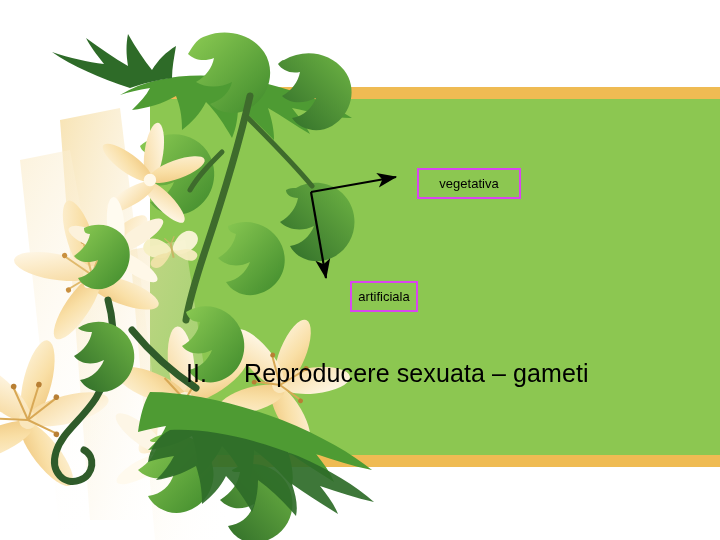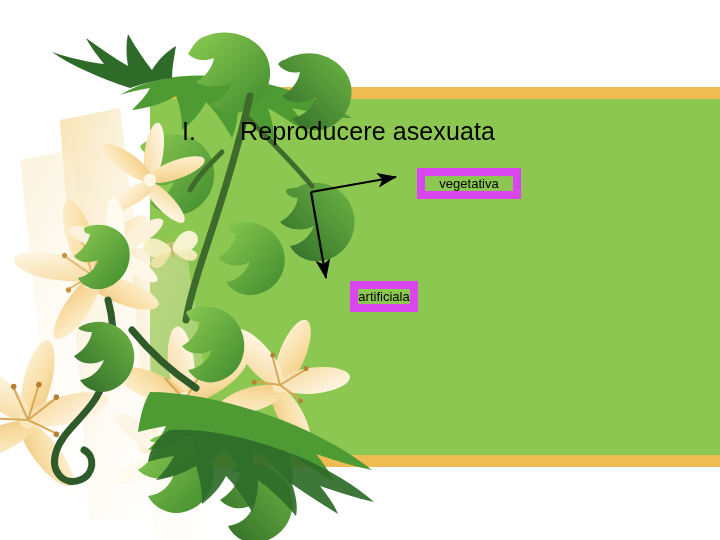--- a/index.html
+++ b/index.html
@@ -48,21 +48,21 @@
   .heading .numeral {
     display: inline-block;
     width: 58px;
   }
 
   #heading-1 { left: 182px; top: 118px; }
   #heading-2 { left: 186px; top: 360px; }
 
   .label-box {
     position: absolute;
-    border: 8px solid #d946ef;
+    border: 2px solid #d946ef;
     background: transparent;
     color: #000000;
     font-size: 13px;
     line-height: 1;
     display: flex;
     align-items: center;
     justify-content: center;
     white-space: nowrap;
     box-sizing: border-box;
   }
@@ -359,24 +359,24 @@
         <path d="M0 0 C6 -14 20 -20 26 -12 C32 -4 22 6 8 6 Z" fill="#FBF6D8" opacity="0.95"></path>
         <path d="M0 0 C-6 10 -16 18 -22 13 C-28 8 -18 0 -6 2 Z" fill="#EFE3A8" opacity="0.95"></path>
         <path d="M0 0 C6 10 16 18 22 13 C28 8 18 0 6 2 Z" fill="#F5ECC0" opacity="0.95"></path>
         <path d="M0 -6 L0 8" stroke="#C8B565" stroke-width="2"></path>
         <path d="M0 -6 L-5 -13 M0 -6 L5 -13" stroke="#C8B565" stroke-width="1.2" fill="none"></path>
       </g>
 
     </g>
   </svg>
 
-  <div class="heading" id="heading-1">
-    <span class="numeral">I.</span><span>Reproducere asexuata</span>
+
+  <div class="heading" id="heading-2">
+    <span class="numeral">II.</span><span>Reproducere sexuata – gameti</span>
   </div>
-
 
   <div class="label-box" id="box-vegetativa">
     <span>vegetativa</span>
   </div>
 
   <div class="label-box" id="box-artificiala">
     <span>artificiala</span>
   </div>
 
   <svg id="arrows" viewBox="0 0 720 540">

